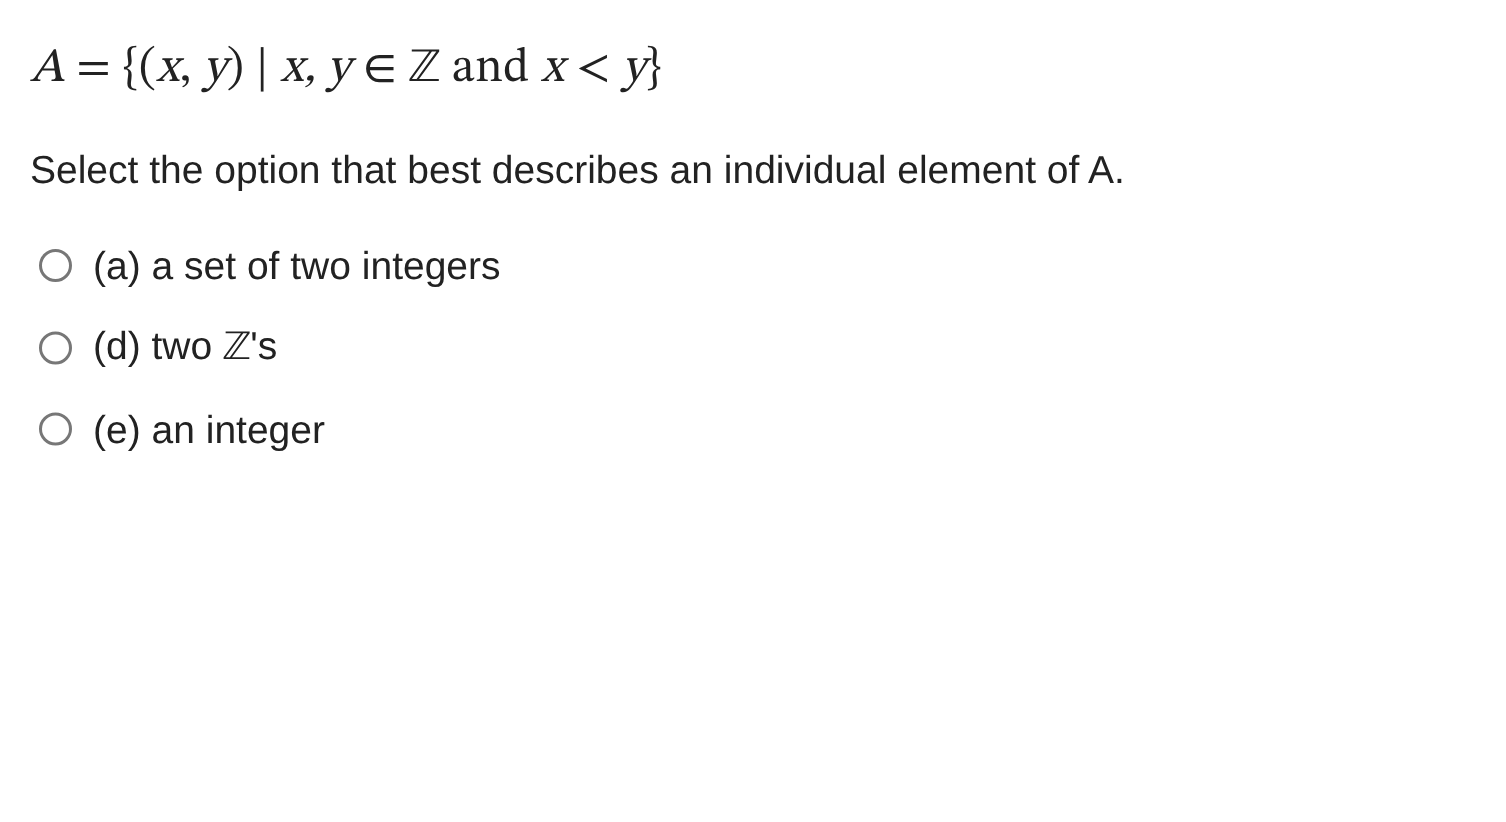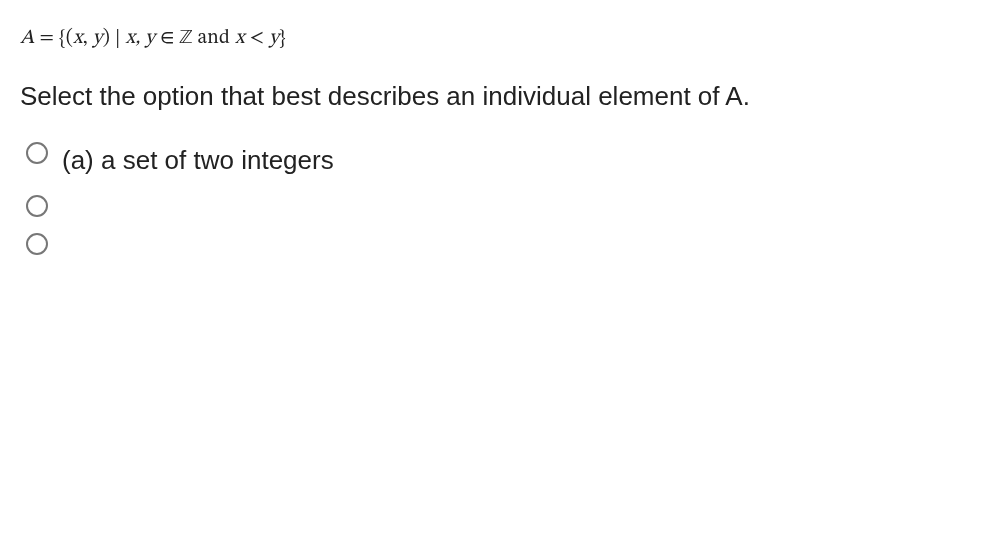--- a/index.html
+++ b/index.html
@@ -9,41 +9,42 @@
     font-size: 25px;
     color: #222;
     background: #fff;
     width: 1004px;
     height: 548px;
     box-sizing: border-box;
     line-height: 1.4;
   }
   .formula {
     font-family: "Cambria Math", "STIX Two Math", "Latin Modern Math", "Times New Roman", serif;
-    font-size: 20px;
+    font-size: 32px;
     margin-bottom: 26px;
     letter-spacing: 0.2px;
   }
   .formula .it { font-style: italic; }
   .formula .bb {
     font-family: "Cambria Math", "STIX Two Math", serif;
   }
   .prompt {
     margin-bottom: 28px;
     font-size: 26px;
     margin-top: 12px;
   }
   .options {
     display: flex;
     flex-direction: column;
     gap: 16px;
     padding-left: 6px;
   }
   .option {
     display: flex;
+    align-items: center;
     gap: 14px;
     font-size: 26px;
   }
   .radio {
     width: 22px;
     height: 22px;
     border: 2px solid #777;
     border-radius: 50%;
     flex: 0 0 auto;
     box-sizing: border-box;
@@ -66,19 +67,23 @@
 
   <div class="option">
     <span class="radio"></span>
     <span>(a) a set of two integers</span>
   </div>
 
 
 
   <div class="option">
     <span class="radio"></span>
+    <span>
+      <span>(d) two </span><span class="opt-bb">ℤ</span><span>'s</span>
+    </span>
   </div>
 
   <div class="option">
     <span class="radio"></span>
+    <span>(e) an integer</span>
   </div>
 
 </div>
 
 </body></html>

